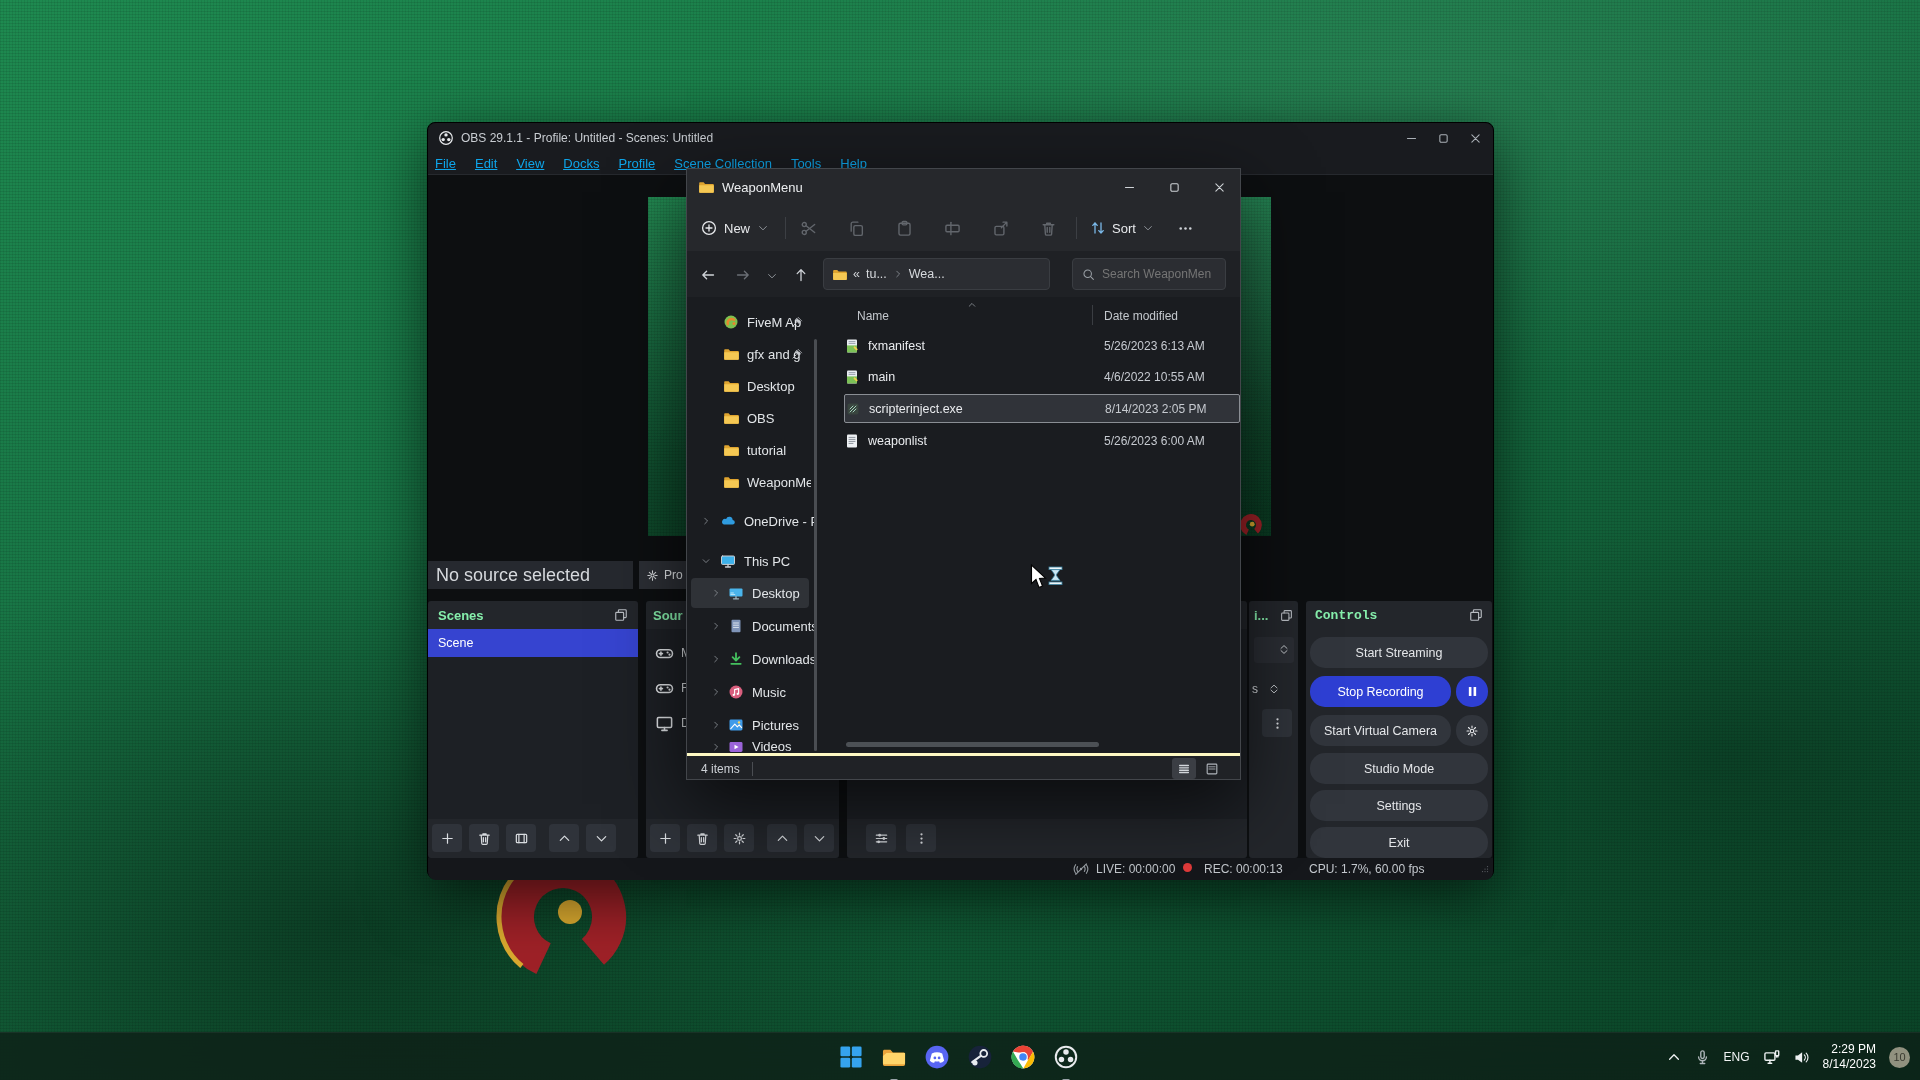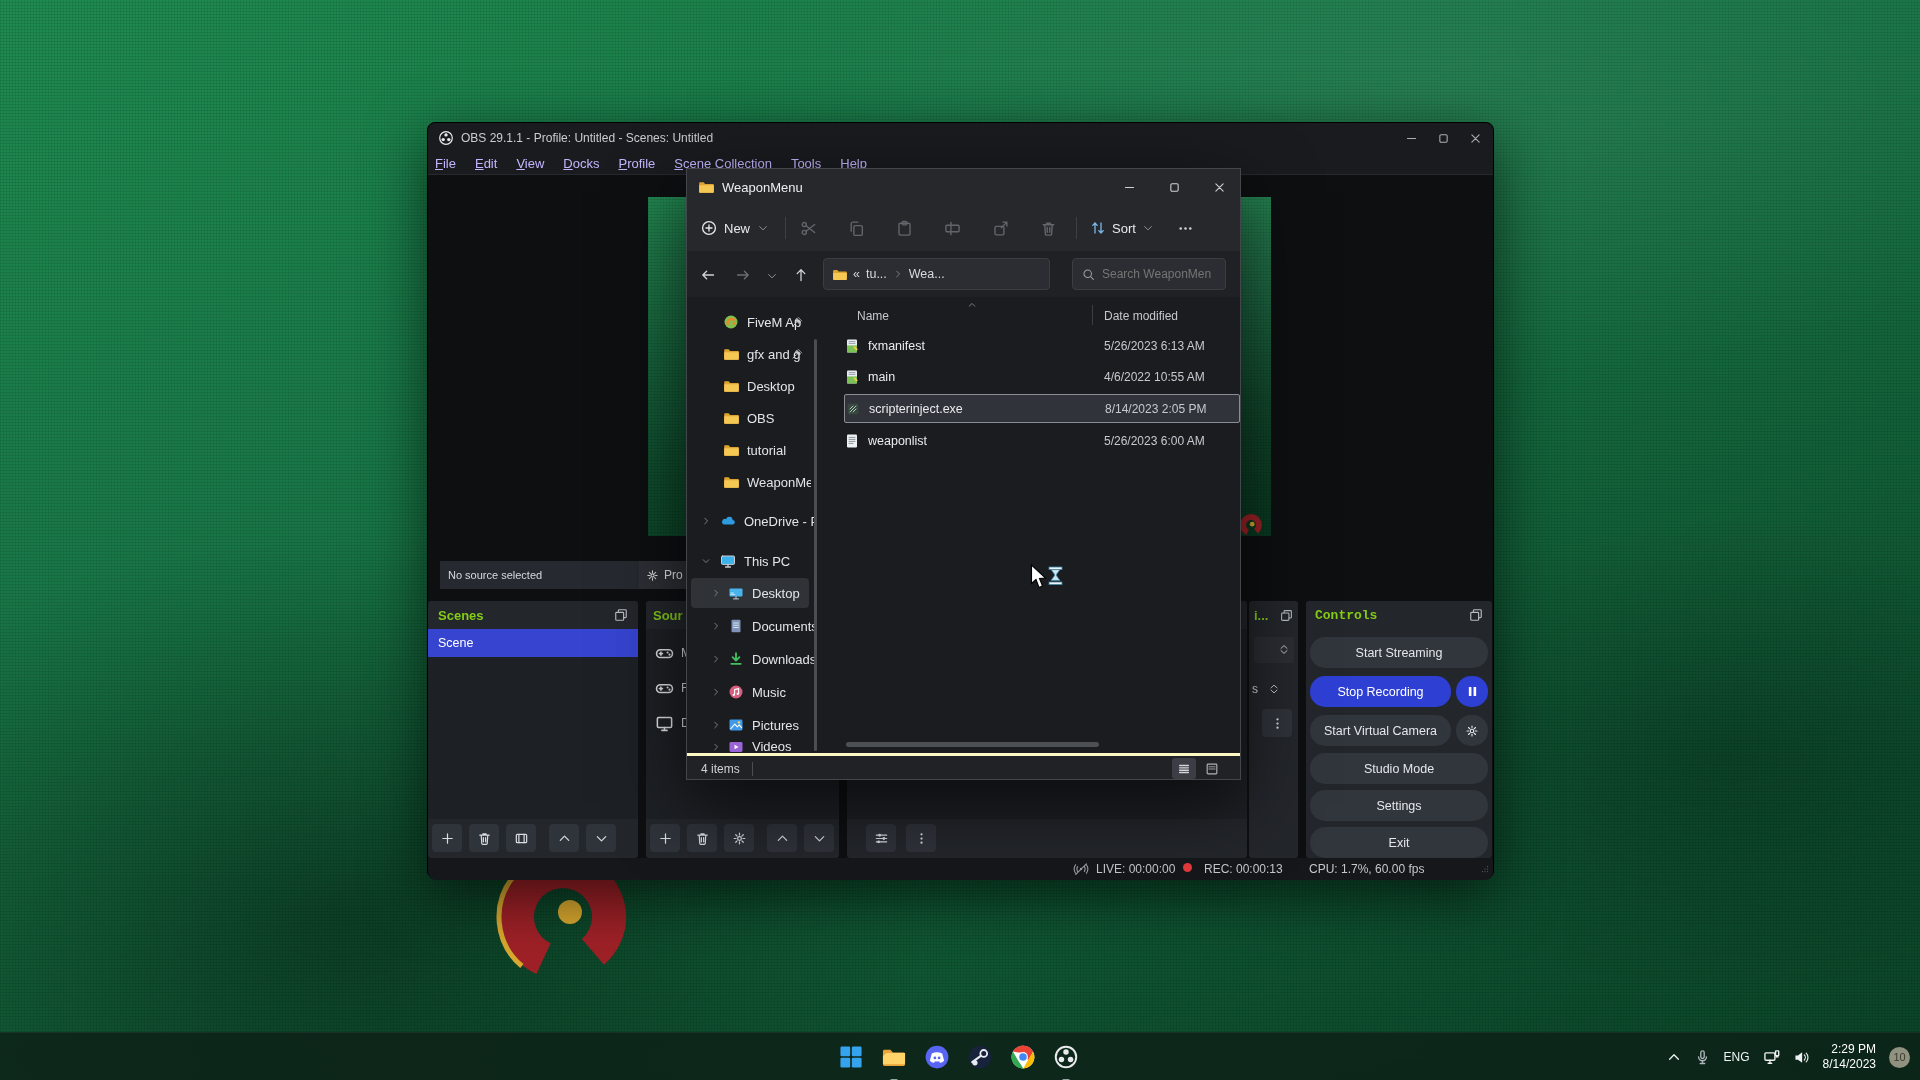--- a/index.html
+++ b/index.html
@@ -26,24 +26,24 @@
   
   .obs-win { left:427px; top:122px; width:1067px; height:757px; background:#0d0f11;
              border-radius:8px; box-shadow:0 18px 60px rgba(0,0,0,.6); border:1px solid #000; }
   .obs-titlebar { left:0; top:0; width:100%; height:30px; background:#191b1f;
                   border-radius:8px 8px 0 0; }
   .obs-title { font-size:12px; color:#c9cdd2; }
   .obs-winbtn { width:32px; height:26px; display:flex; align-items:center; justify-content:center; color:#aab0b6; }
   .obs-winbtn .i { width:13px; height:13px; }
   .obs-menubar { left:0; top:30px; width:100%; height:22px; background:#191b1f;
                  border-bottom:1px solid #26292e; display:flex; align-items:center; gap:19px; padding-left:7px; }
-  .obs-menu-item { display:inline-block; font-size:13px; color:#c4b5fd; }
+  .obs-menu-item { display:inline-block; font-size:13px; color:#0ea5e9;text-decoration:underline; }
   .obs-menu-item::first-letter { text-decoration:underline; }
   .dock { background:#23262b; border-radius:3px; }
-  .dock-title { font-size:13px; font-weight:bold; color:#84cc16; }
+  .dock-title { font-size:13px; font-weight:bold; color:#86efac; }
   .dock-list { background:#1d2025; }
   .obs-btn { width:30px; height:28px; background:#2f333a; border-radius:4px;
              display:flex; align-items:center; justify-content:center; color:#d8dbdf; }
   .obs-btn .i { width:15px; height:15px; }
   .cbtn { background:#31353c; border-radius:15px; display:flex; align-items:center;
           justify-content:center; font-size:12.5px; color:#e5e7ea; }
   .cbtn.blue { background:#2e3fd3; color:#fff; }
   .src-label { font-size:12.5px; color:#dadde1; }
   .obs-statusbar { left:0; top:735px; width:100%; height:22px; background:#15171b;
                    border-radius:0 0 8px 8px; font-size:12px; color:#c3c8cd; }
@@ -147,21 +147,21 @@
     </div>
 
     <div class="abs green-tex" style="left:220px;top:74px;width:623px;height:339px;filter:brightness(1.06);"></div>
     <div class="abs" style="left:806px;top:389px;width:34px;height:26px;">
       <svg viewBox="0 0 150 150" width="34" height="26">
         <circle cx="75" cy="75" r="46" fill="none" stroke="#9e2127" stroke-width="34" stroke-dasharray="236 54" transform="rotate(115 75 75)"></circle>
         <circle cx="82" cy="70" r="14" fill="#d9a92f"></circle>
       </svg>
     </div>
 
-    <div class="abs flex" style="left:12px;top:438px;width:205px;height:28px;background:#26292f;padding-left:8px;font-size:11px;color:#d6d9dd;">
+    <div class="abs flex" style="left:0px;top:438px;width:205px;height:28px;background:#26292f;padding-left:8px;font-size:18px;color:#d6d9dd;">
       <span>No source selected</span>
     </div>
     <div class="abs flex" style="left:211px;top:438px;width:70px;height:28px;background:#2c2f35;padding-left:7px;gap:5px;font-size:12px;color:#e2e5e8;">
       <span class="i" style="width:13px;height:13px;">
           <svg viewBox="0 0 16 16" fill="none" stroke="currentColor" stroke-width="1.3" stroke-linecap="round" stroke-linejoin="round">
             <circle cx="8" cy="8" r="2"></circle>
             <path d="M8 2.3 v2 M8 11.7 v2 M2.3 8 h2 M11.7 8 h2 M4 4 l1.4 1.4 M10.6 10.6 L12 12 M12 4 l-1.4 1.4 M5.4 10.6 L4 12"></path>
           </svg>
         </span>
       <span>Pro</span>

